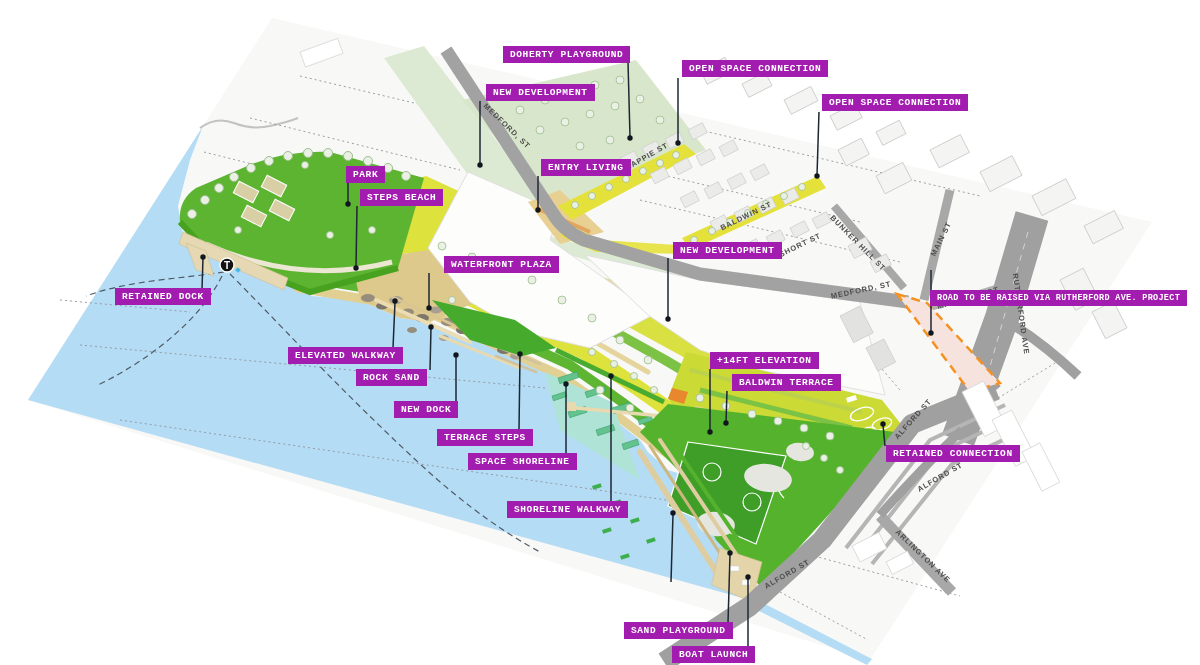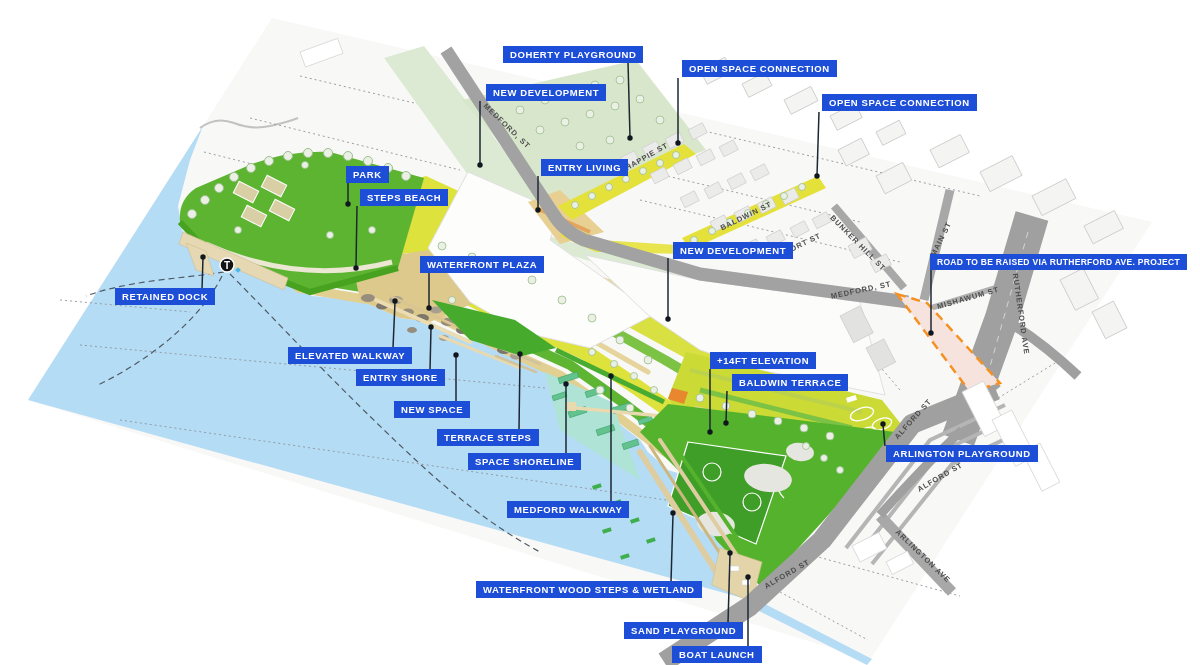--- a/index.html
+++ b/index.html
@@ -1,21 +1,21 @@
 <!DOCTYPE html>
 <html><head>
 <meta charset="utf-8">
 <style>
   html,body{margin:0;padding:0;background:#ffffff;}
   #stage{position:relative;width:1200px;height:665px;background:#ffffff;overflow:hidden;
          font-family:"Liberation Sans",sans-serif;}
   #stage svg{position:absolute;left:0;top:0;}
-  .callout{position:absolute;background:#1d4ed8;color:#ffffff;font-weight:bold;
-           font-size:9.5px;letter-spacing:.6px;padding:3px 7px;white-space:nowrap;z-index:5;}
-  .callout.small{font-size:8.5px;letter-spacing:.3px;}
+  .callout{position:absolute;background:#a21caf;color:#ffffff;font-weight:bold;
+           font-size:9.5px;letter-spacing:.6px;padding:3px 7px;white-space:nowrap;z-index:5;font-family:Liberation Mono, monospace;}
+  .callout.small{font-size:8.5px;letter-spacing:.3px;margin-top:36px;}
   .street{position:absolute;color:#4d4d4d;font-weight:bold;font-size:7.5px;letter-spacing:.9px;
           white-space:nowrap;z-index:4;}
   .tree{fill:#eaf1e4;stroke:#9cbd8e;stroke-width:1;}
   .tree.sm{stroke-width:.8;}
   .house{fill:#ebebea;stroke:#cdcdcd;stroke-width:.7;}
   .bigbox{fill:#f4f4f3;stroke:#c9c9c9;stroke-width:.8;}
   .white-bldg{fill:#ffffff;stroke:#d7d7d7;stroke-width:.8;}
   .gray-bldg{fill:#e2e2e1;stroke:#c6c6c6;stroke-width:.6;}
   .rock1{fill:#968d7d;}  .rock2{fill:#a89f90;}  .rock3{fill:#7d766b;}
   .marsh{fill:#63c28e;stroke:#2f9e63;stroke-width:.5;}
@@ -523,33 +523,32 @@
 </svg>
 
 <div class="callout" style="left:503px;top:46px">DOHERTY PLAYGROUND</div>
 <div class="callout" style="left:682px;top:60px">OPEN SPACE CONNECTION</div>
 <div class="callout" style="left:822px;top:94px">OPEN SPACE CONNECTION</div>
 <div class="callout" style="left:486px;top:84px">NEW DEVELOPMENT</div>
 <div class="callout" style="left:541px;top:159px">ENTRY LIVING</div>
 <div class="callout" style="left:346px;top:166px">PARK</div>
 <div class="callout" style="left:360px;top:189px">STEPS BEACH</div>
 <div class="callout" style="left:115px;top:288px">RETAINED DOCK</div>
-<div class="callout" style="left:420px;top:256px">WATERFRONT PLAZA</div>
+<div class="callout" style="left:444px;top:256px">WATERFRONT PLAZA</div>
 <div class="callout" style="left:673px;top:242px">NEW DEVELOPMENT</div>
 <div class="callout small" style="left:930px;top:254px">ROAD TO BE RAISED VIA RUTHERFORD AVE. PROJECT</div>
 <div class="callout" style="left:710px;top:352px">+14FT ELEVATION</div>
 <div class="callout" style="left:732px;top:374px">BALDWIN TERRACE</div>
-<div class="callout" style="left:886px;top:445px">ARLINGTON PLAYGROUND</div>
+<div class="callout" style="left:886px;top:445px">RETAINED CONNECTION</div>
 <div class="callout" style="left:288px;top:347px">ELEVATED WALKWAY</div>
-<div class="callout" style="left:356px;top:369px">ENTRY SHORE</div>
-<div class="callout" style="left:394px;top:401px">NEW SPACE</div>
+<div class="callout" style="left:356px;top:369px">ROCK SAND</div>
+<div class="callout" style="left:394px;top:401px">NEW DOCK</div>
 <div class="callout" style="left:437px;top:429px">TERRACE STEPS</div>
 <div class="callout" style="left:468px;top:453px">SPACE SHORELINE</div>
-<div class="callout" style="left:507px;top:501px">MEDFORD WALKWAY</div>
-<div class="callout" style="left:476px;top:581px">WATERFRONT WOOD STEPS &amp; WETLAND</div>
+<div class="callout" style="left:507px;top:501px">SHORELINE WALKWAY</div>
 <div class="callout" style="left:624px;top:622px">SAND PLAYGROUND</div>
 <div class="callout" style="left:672px;top:646px">BOAT LAUNCH</div>
 
 <div class="street" style="left:507px;top:126px;transform:translate(-50%,-50%) rotate(44deg)">MEDFORD, ST</div>
 <div class="street" style="left:644px;top:158px;transform:translate(-50%,-50%) rotate(-30deg)">CHAPPIE ST</div>
 <div class="street" style="left:746px;top:216px;transform:translate(-50%,-50%) rotate(-26deg)">BALDWIN ST</div>
 <div class="street" style="left:800px;top:245px;transform:translate(-50%,-50%) rotate(-26deg)">SHORT ST</div>
 <div class="street" style="left:858px;top:243px;transform:translate(-50%,-50%) rotate(45deg)">BUNKER HILL ST</div>
 <div class="street" style="left:941px;top:239px;transform:translate(-50%,-50%) rotate(-64deg)">MAIN ST</div>
 <div class="street" style="left:861px;top:290px;transform:translate(-50%,-50%) rotate(-12deg)">MEDFORD, ST</div>

